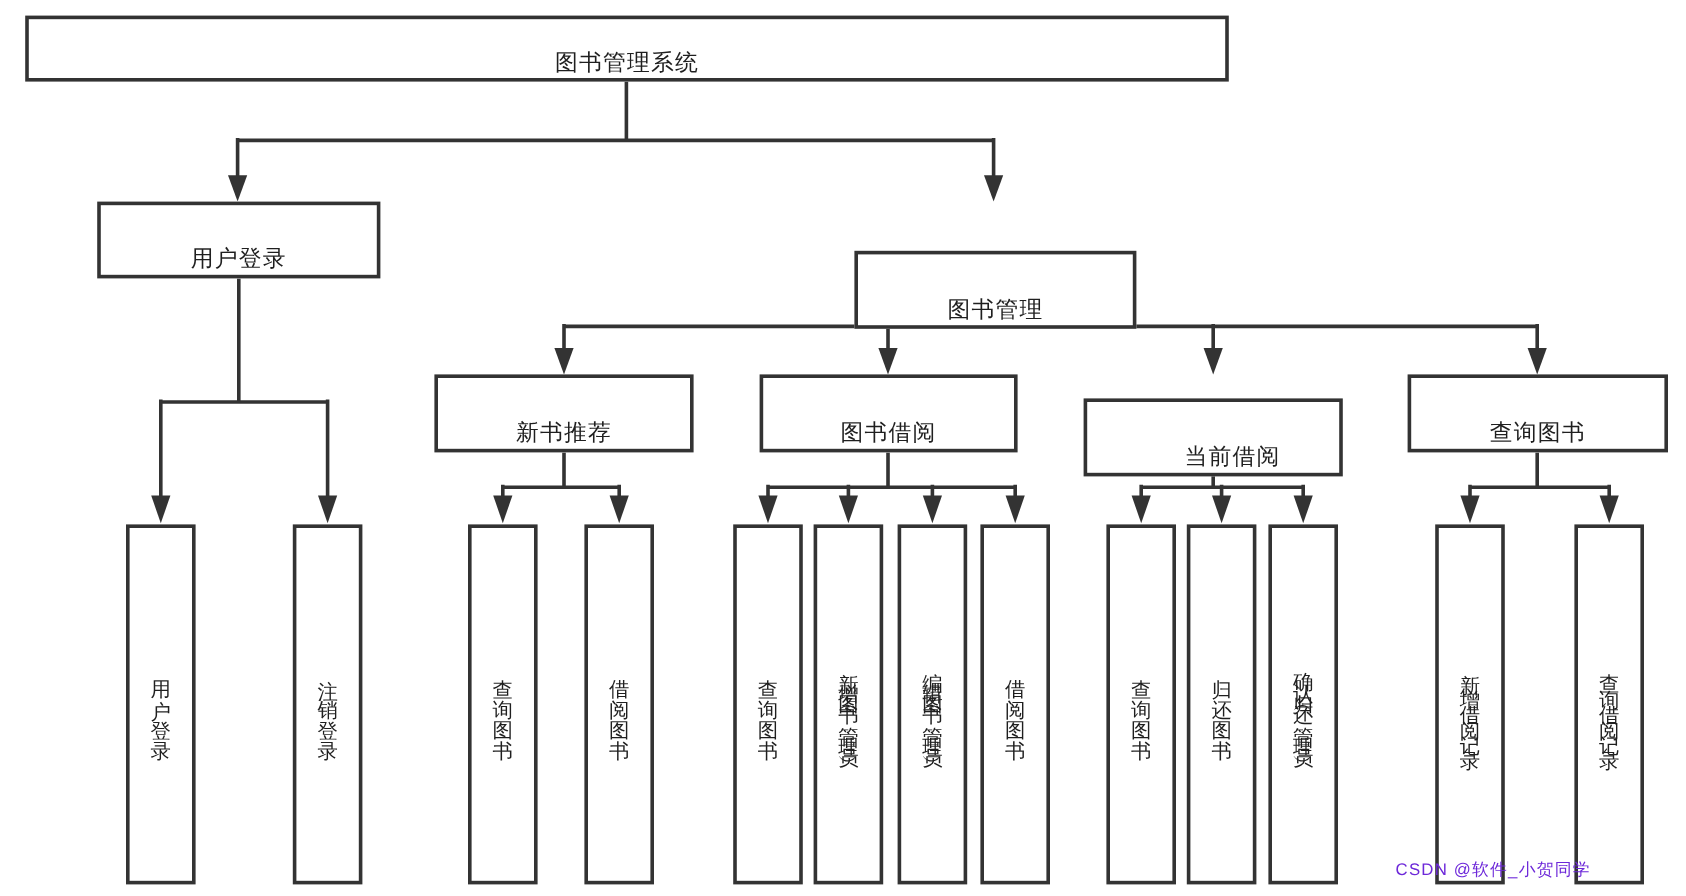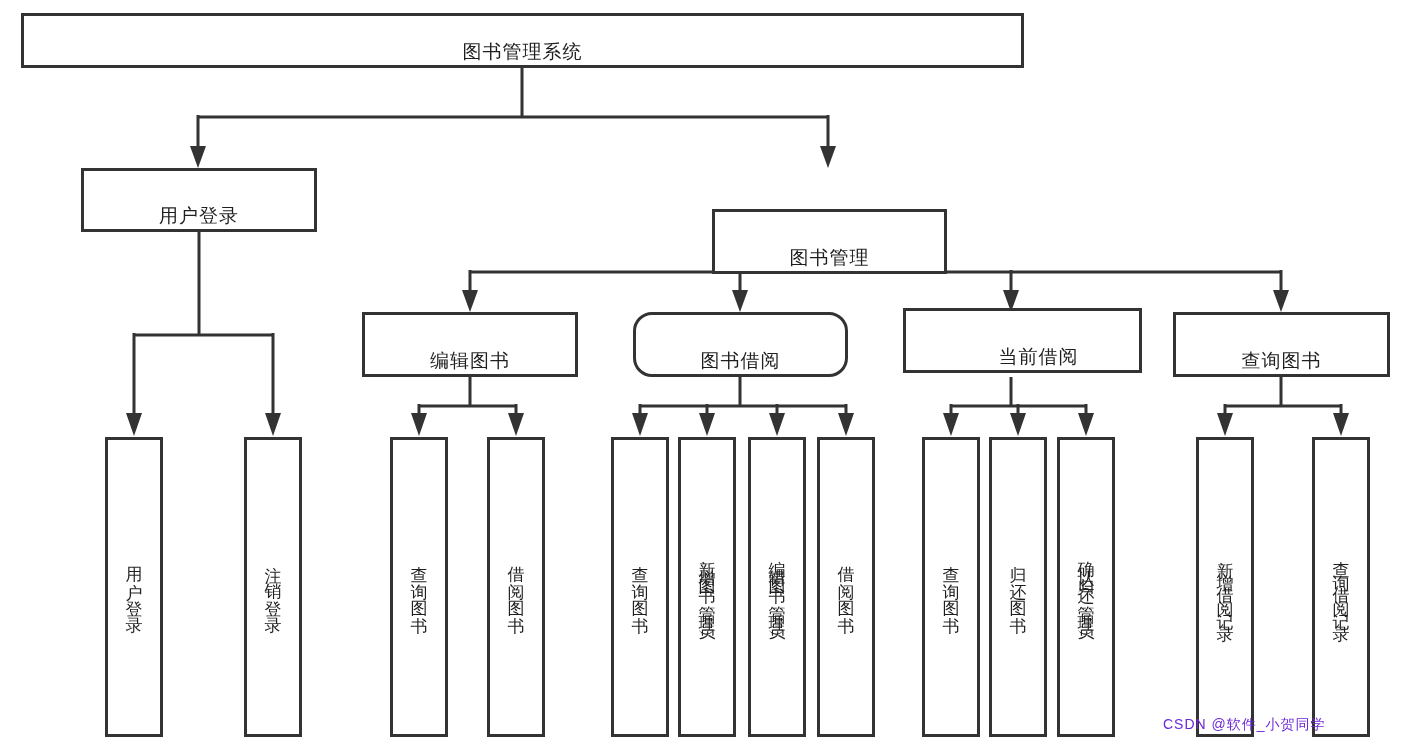--- a/index.html
+++ b/index.html
@@ -77,26 +77,26 @@
   </div>
 
   <div class="hbox" style="left:81px;top:168px;width:236px;height:64px;">
     <span>用户登录</span>
   </div>
   <div class="hbox" style="left:712px;top:168px;width:235px;height:65px;margin-top:41px;">
     <span>图书管理</span>
   </div>
 
   <div class="hbox" style="left:362px;top:312px;width:216px;height:65px;">
-    <span>编辑图书</span>
+    <span>新书推荐</span>
   </div>
-  <div class="hbox" style="left:633px;top:312px;width:215px;height:65px;border-radius:19px;">
+  <div class="hbox" style="left:633px;top:312px;width:215px;height:65px;">
     <span>图书借阅</span>
   </div>
-  <div class="hbox" style="left:903px;top:308px;width:239px;height:65px;padding-left:32px;">
+  <div class="hbox" style="left:903px;top:332px;width:216px;height:65px;padding-left:32px;">
     <span>当前借阅</span>
   </div>
   <div class="hbox" style="left:1173px;top:312px;width:217px;height:65px;">
     <span>查询图书</span>
   </div>
 
   <div class="vbox ls4" style="left:105px;top:437px;width:58px;height:300px;">
     <span>用户登录</span>
   </div>
   <div class="vbox ls4" style="left:244px;top:437px;width:58px;height:300px;">

